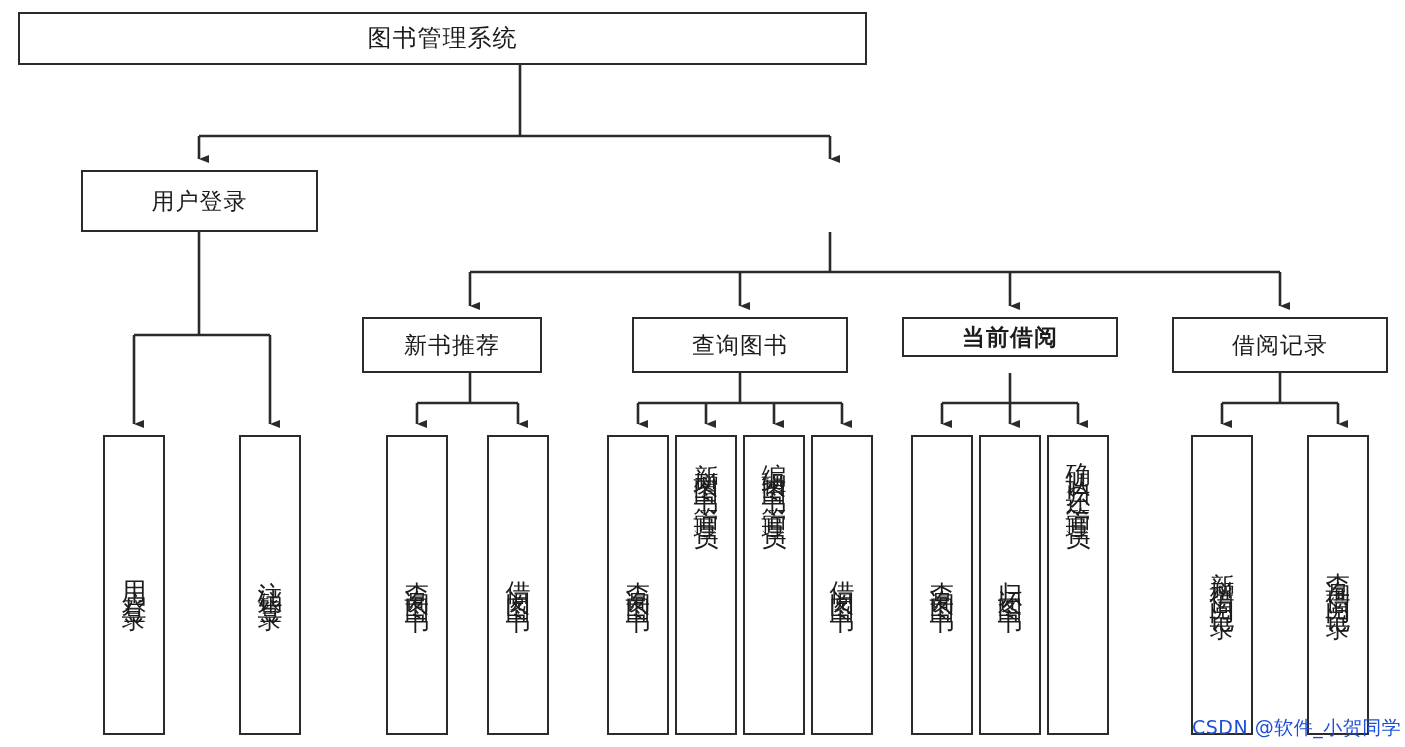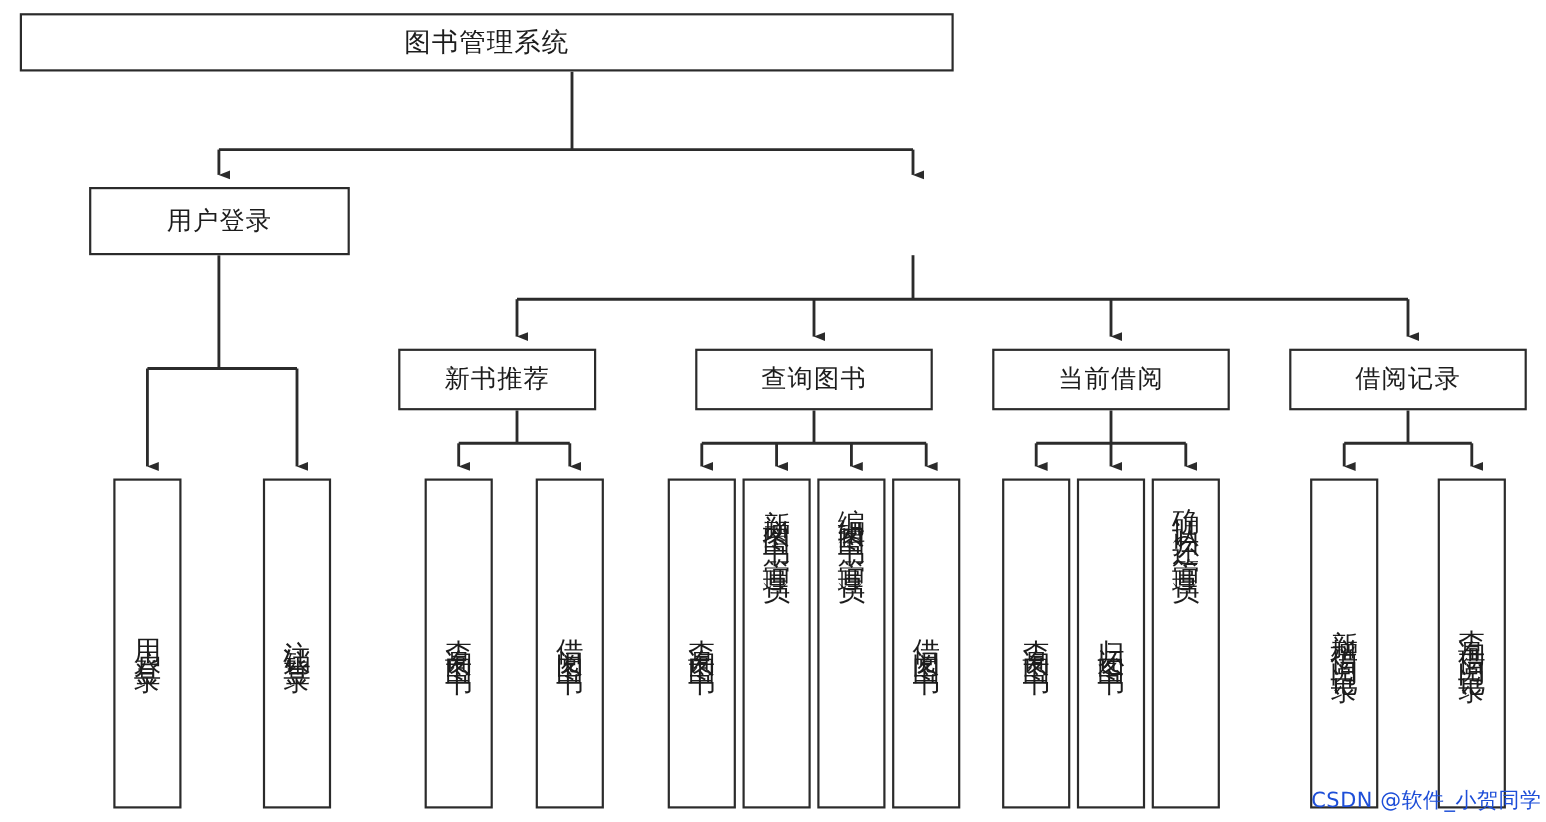--- a/index.html
+++ b/index.html
@@ -117,21 +117,21 @@
   <div class="node horiz" style="left:81px;top:170px;width:237px;height:62px;">
     <span class="lbl">用户登录</span>
   </div>
 
   <div class="node horiz" style="left:362px;top:317px;width:180px;height:56px;">
     <span class="lbl">新书推荐</span>
   </div>
   <div class="node horiz" style="left:632px;top:317px;width:216px;height:56px;">
     <span class="lbl">查询图书</span>
   </div>
-  <div class="node horiz" style="left:902px;top:317px;width:216px;height:56px;">
+  <div class="node horiz" style="left:902px;top:317px;width:216px;height:40px;font-weight:bold;">
     <span class="lbl">当前借阅</span>
   </div>
   <div class="node horiz" style="left:1172px;top:317px;width:216px;height:56px;">
     <span class="lbl">借阅记录</span>
   </div>
 
   <div class="node vert midtext" style="left:103px;top:435px;width:62px;height:300px;">
     <span class="lbl">用户登录</span>
   </div>
   <div class="node vert midtext" style="left:239px;top:435px;width:62px;height:300px;">

